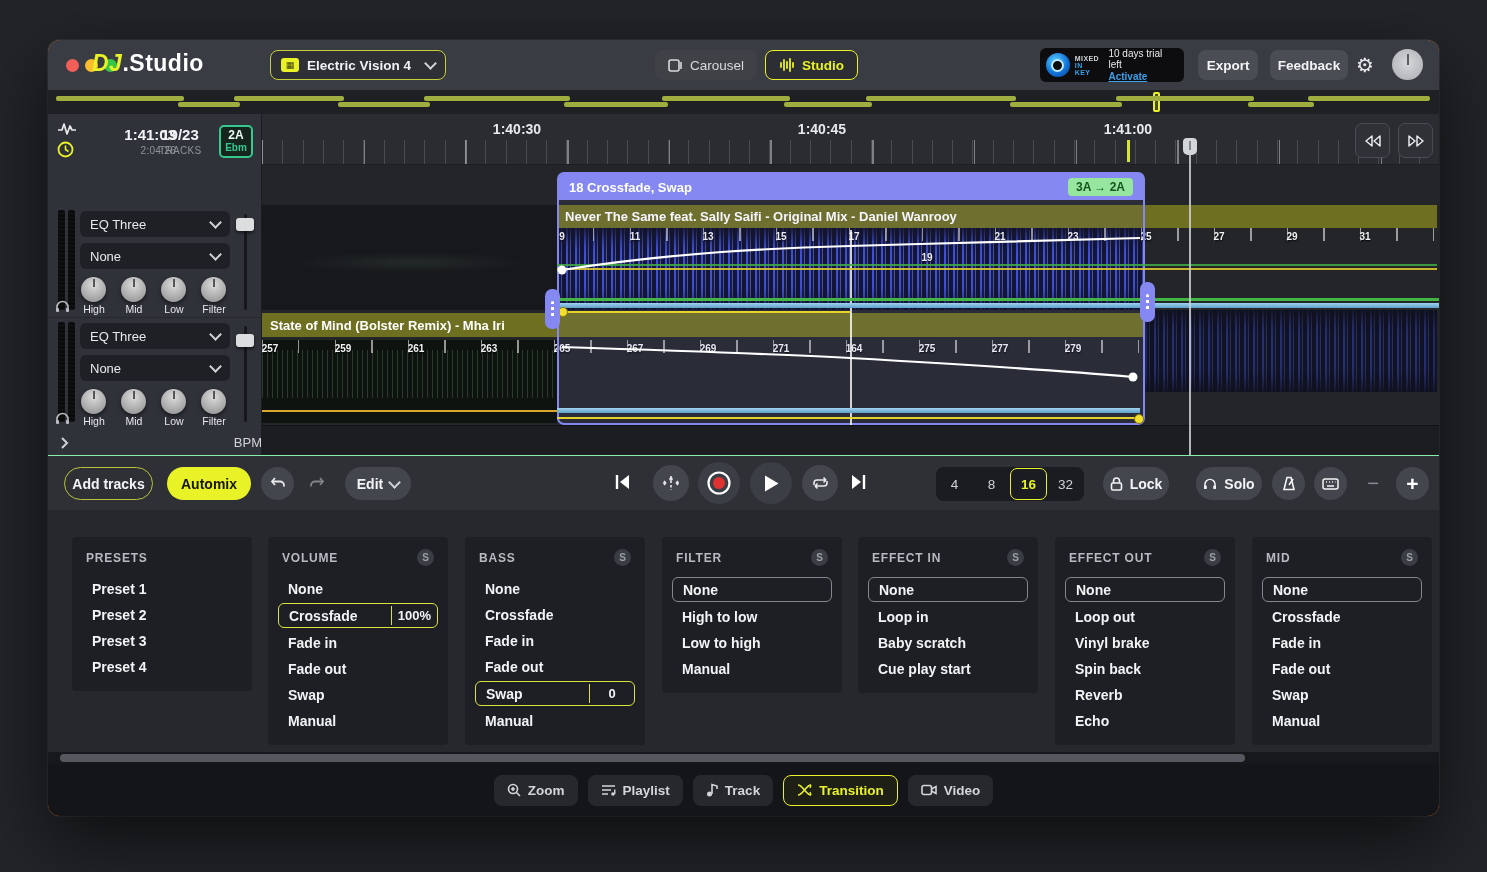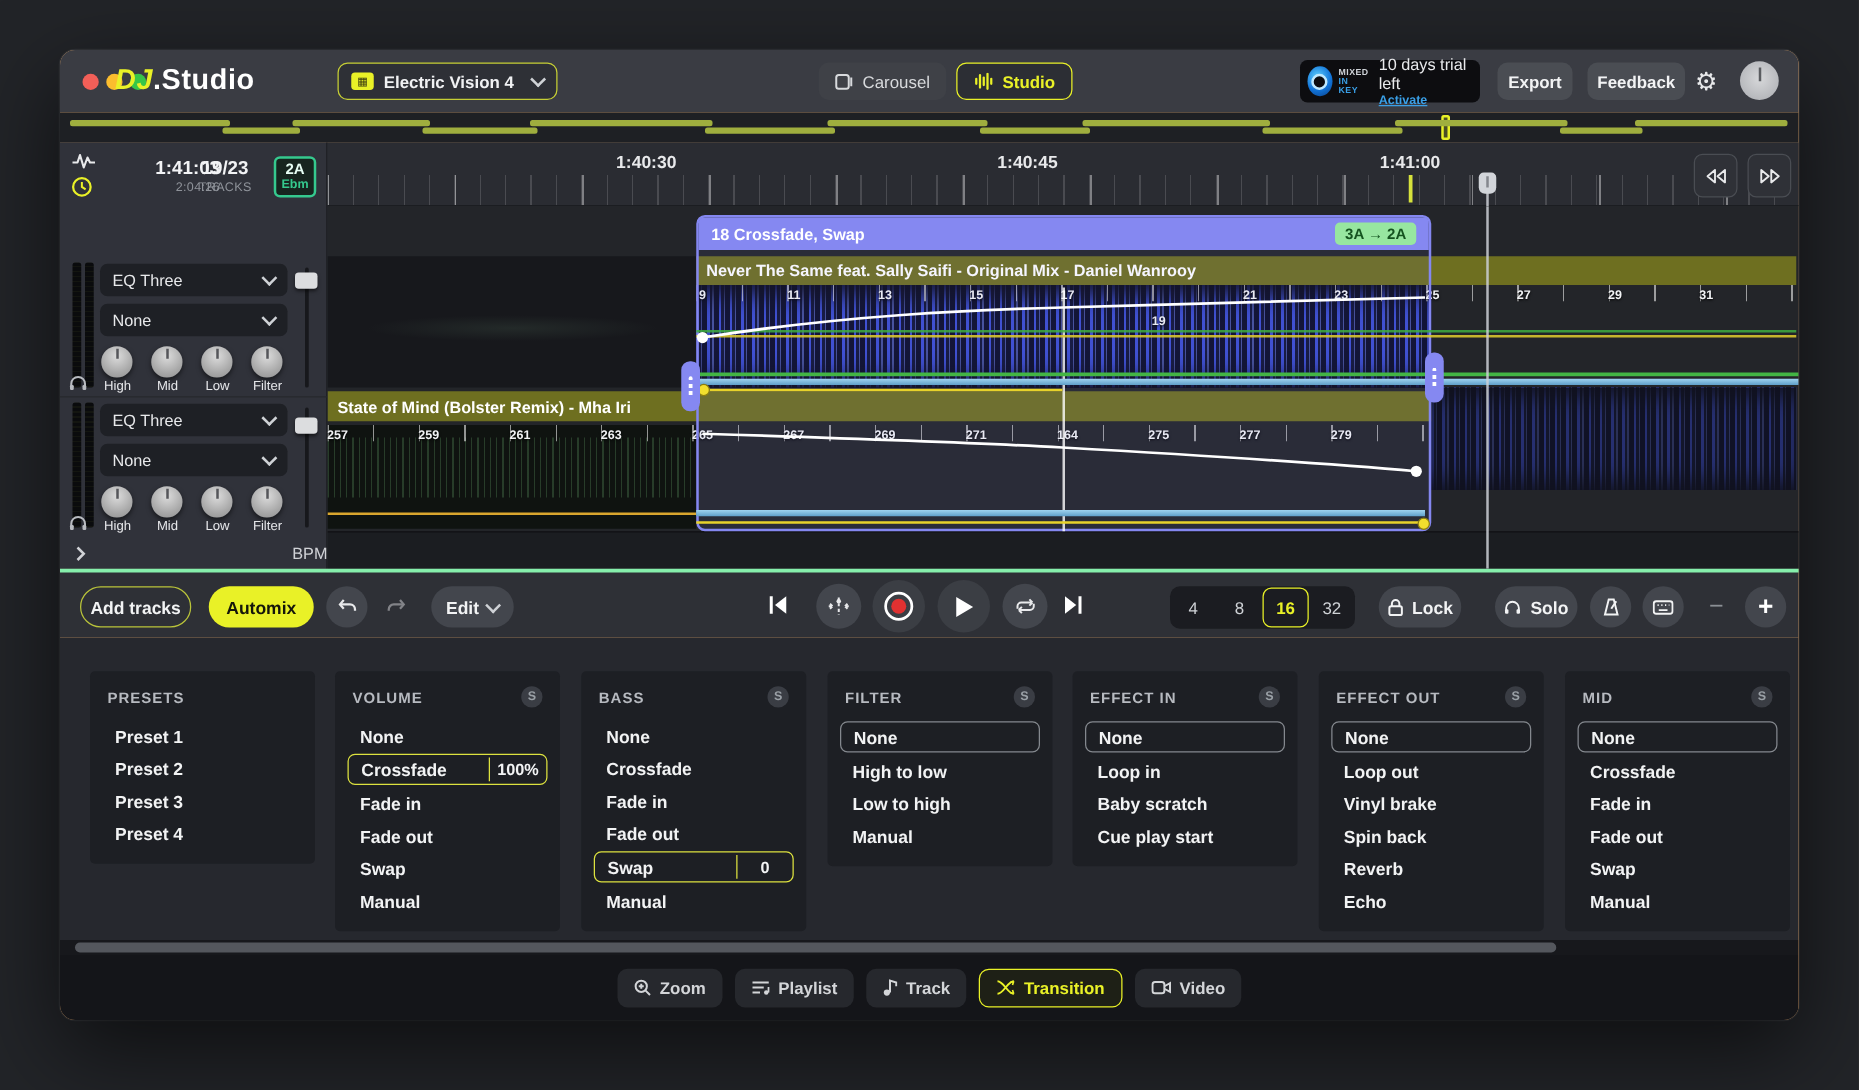--- a/index.html
+++ b/index.html
@@ -1,38 +1,38 @@
 <!DOCTYPE html>
 <html><head>
 <meta charset="utf-8">
 <style>
   html,body{margin:0;padding:0;background:#26282c;font-family:"Liberation Sans","DejaVu Sans",sans-serif;}
   .stage{position:relative;width:1487px;height:872px;background:#222428;overflow:hidden;}
   .abs{position:absolute;}
-  .window{position:absolute;left:48px;top:40px;width:1391px;height:776px;background:#fdba74;border-radius:12px;box-shadow:0 24px 70px rgba(0,0,0,.6),0 0 0 1px rgba(255,255,255,.07);overflow:hidden;}
+  .window{position:absolute;left:48px;top:40px;width:1391px;height:776px;background:#f97316;border-radius:12px;box-shadow:0 24px 70px rgba(0,0,0,.6),0 0 0 1px rgba(255,255,255,.07);overflow:hidden;}
 
   
   .titlebar{position:absolute;left:0;top:0;width:100%;height:50px;background:#3a3c43;}
   .tl{position:absolute;width:13px;height:13px;border-radius:50%;top:19px;}
   .logo{position:absolute;left:44px;top:10px;font-size:23px;font-weight:800;letter-spacing:.5px;}
   .logo .dj{color:#e9f127;font-style:italic;}
   .logo .st{color:#fff;}
   .proj{position:absolute;left:222px;top:10px;width:176px;height:30px;border:1.5px solid #c6cf35;border-radius:8px;background:#2e3036;display:flex;align-items:center;gap:8px;padding:0 10px;box-sizing:border-box;color:#f0f1f3;font-size:13.5px;font-weight:600;}
   .proj-ic{width:18px;height:14px;background:#e9f127;border-radius:3px;display:flex;align-items:center;justify-content:center;color:#3a3c10;font-size:9px;font-weight:800;}
   .modes{position:absolute;left:607px;top:10px;display:flex;gap:8px;}
   .mode-btn{height:30px;border-radius:8px;display:flex;align-items:center;gap:7px;padding:0 13px;font-size:13.5px;box-sizing:border-box;}
   .mode-carousel{background:#3f4147;color:#d8dadd;}
   .mode-studio{background:#2c2e34;border:1.5px solid #e9f127;color:#e9f127;font-weight:700;}
   .mik{position:absolute;left:992px;top:8px;width:144px;height:34px;background:#0d0d10;border-radius:6px;display:flex;align-items:center;padding:0 6px;box-sizing:border-box;gap:5px;}
   .mik-logo{width:24px;height:24px;border-radius:50%;background:radial-gradient(circle at 40% 35%,#5fd2ff,#1173d8 55%,#0a3f87);display:flex;align-items:center;justify-content:center;}
   .mik-logo:after{content:'';width:9px;height:9px;border-radius:50%;background:#0d0d10;border:2px solid #bfe9ff;}
   .mik-brand{font-size:7px;font-weight:800;color:#cfd3d8;line-height:7px;letter-spacing:.4px;}
   .mik-brand .l2{color:#3aa0e8;}
   .mik-right{margin-left:3px;display:flex;flex-direction:column;gap:1px;}
-  .mik-trial{font-size:13px;color:#e8e9eb;}
+  .mik-trial{font-size:10px;color:#e8e9eb;}
   .mik-link{font-size:10px;color:#3aa0e8;text-decoration:underline;font-weight:700;}
   .tb-btn{position:absolute;top:10px;height:30px;background:#4a4d53;border-radius:8px;color:#f2f3f4;font-size:13.5px;font-weight:600;display:flex;align-items:center;justify-content:center;padding:4px 14px;box-sizing:border-box;}
   .gear{position:absolute;left:1302px;top:10px;width:30px;height:30px;color:#e8e9eb;font-size:20px;display:flex;align-items:center;justify-content:center;}
   .avatar{position:absolute;left:1344px;top:9px;width:31px;height:31px;border-radius:50%;background:radial-gradient(circle at 50% 45%,#d7d8da,#a9abb0);}
   .avatar:after{content:'';position:absolute;left:50%;top:5px;width:2px;height:11px;background:#5a5c60;transform:translateX(-50%);}
 
   
   .minimap{position:absolute;left:0;top:50px;width:100%;height:24px;background:#1e2024;}
   .mm-bar{position:absolute;height:5px;background:#9fae3e;border-radius:2px;}
   .mm-play{position:absolute;width:7px;height:20px;top:2px;border:2px solid #e9f127;border-radius:2px;background:rgba(233,241,39,.22);box-sizing:border-box;}
@@ -75,21 +75,21 @@
   .xfade-badge{background:#97e6a0;color:#14531f;font-size:12px;font-weight:800;border-radius:4px;padding:2px 8px;}
   .xhandle{position:absolute;width:15px;height:40px;background:#8588f1;border-radius:7px;z-index:9;display:flex;align-items:center;justify-content:center;}
   .xhandle .dots{width:3px;height:16px;background:repeating-linear-gradient(#fff 0 3px,transparent 3px 6px);border-radius:2px;}
   .lane{position:absolute;z-index:7;}
   .dot{position:absolute;width:8px;height:8px;border-radius:50%;z-index:9;}
   .playhead-line{position:absolute;width:2px;background:rgba(205,208,214,.85);z-index:20;}
   .playhead-cap{position:absolute;width:14px;height:17px;background:#d2d5da;border-radius:4px 4px 5px 5px;z-index:21;}
   .playhead-cap:after{content:'';position:absolute;left:50%;top:3px;width:2px;height:9px;background:#84878d;transform:translateX(-50%);}
 
   
-  .toolbar{position:absolute;left:0;top:415px;width:100%;height:55px;background:#2e3036;border-top:3px solid #86efac;box-sizing:border-box;}
+  .toolbar{position:absolute;left:0;top:415px;width:100%;height:55px;background:#2e3036;border-top:1px solid #86efac;box-sizing:border-box;}
   .pill{position:absolute;height:33px;border-radius:17px;display:flex;align-items:center;justify-content:center;font-size:14px;box-sizing:border-box;}
   .pill-outline{border:1.5px solid #bac43a;color:#f2f3f4;background:transparent;font-weight:600;}
   .pill-yellow{background:#e9f127;color:#15160a;font-weight:800;}
   .pill-dark{background:#43464d;color:#f2f3f4;font-weight:600;}
   .circ-btn{position:absolute;border-radius:50%;background:#43464d;display:flex;align-items:center;justify-content:center;}
   .seg{position:absolute;left:888px;top:11px;width:148px;height:34px;background:#1b1c21;border-radius:8px;display:flex;align-items:center;}
   .seg-cell{width:37px;height:34px;display:flex;align-items:center;justify-content:center;font-size:13.5px;color:#cfd2d6;box-sizing:border-box;}
   .seg-cell.sel{border:1.5px solid #e9f127;border-radius:7px;color:#e9f127;font-weight:800;height:32px;}
 
   

